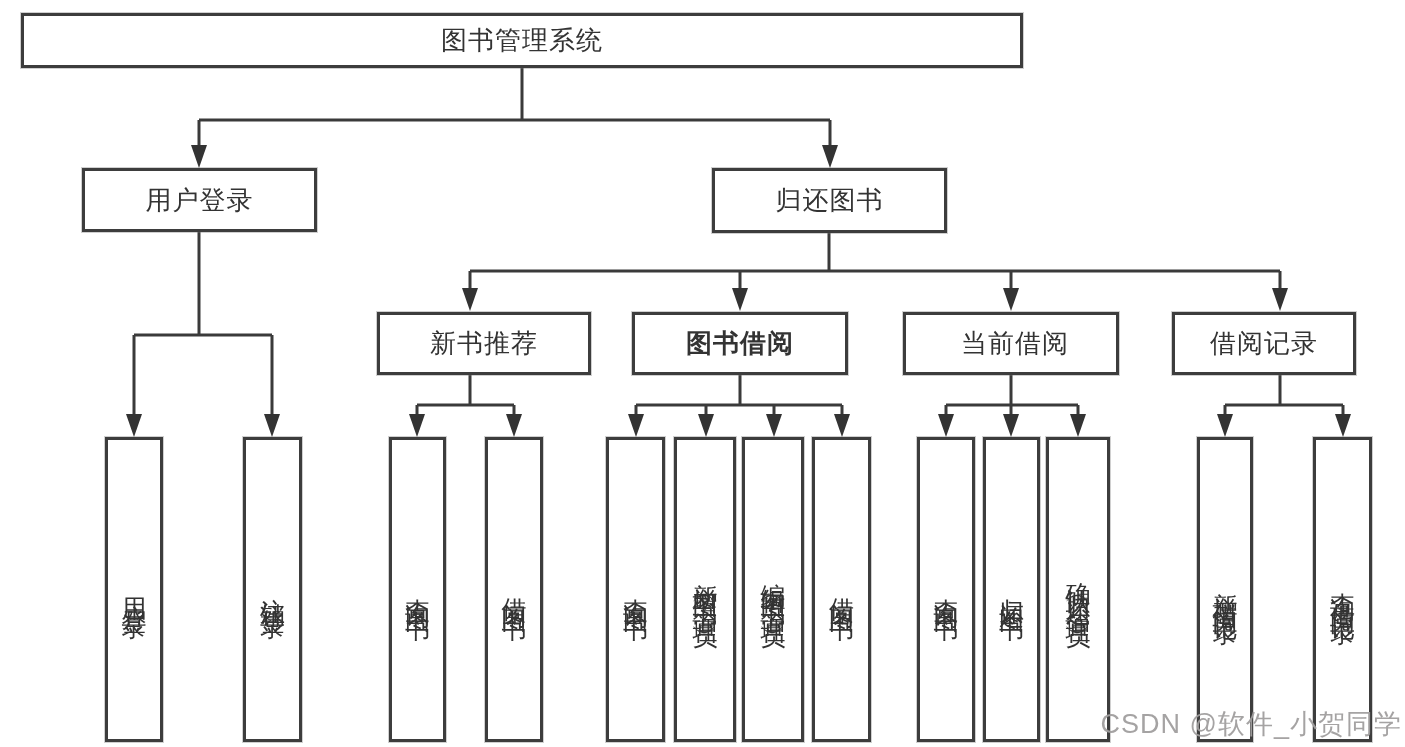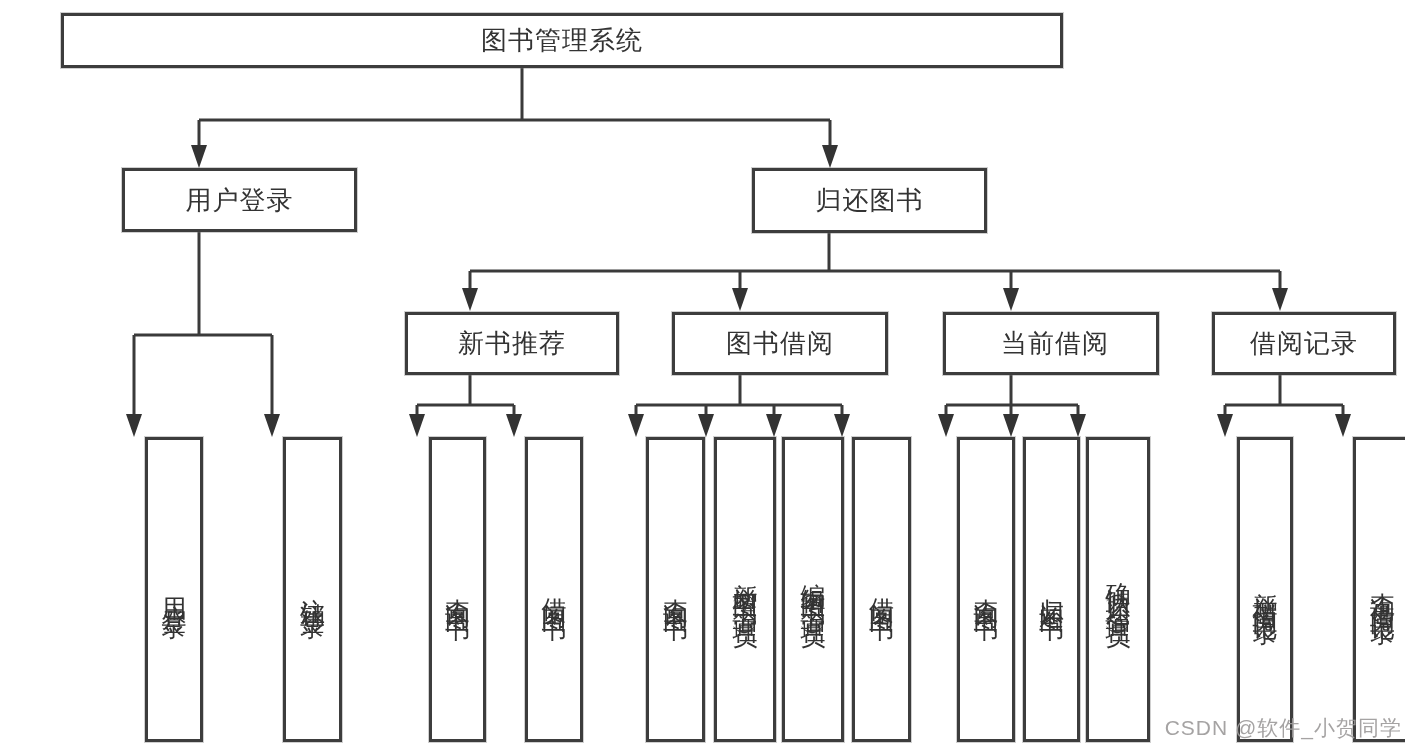--- a/index.html
+++ b/index.html
@@ -27,21 +27,20 @@
     background: #ffffff;
     border: 3px solid #3d3d3d;
     box-shadow: 0 0 0 1px rgba(120,120,120,0.35);
     display: flex;
     align-items: center;
     justify-content: center;
     color: #333333;
     font-size: 26px;
     letter-spacing: 1px;
     white-space: nowrap;
-    margin-left: 40px;
   }
 
   .node.leaf {
     top: 437px;
     height: 305px;
     font-size: 25px;
   }
 
   .leaf span {
     writing-mode: vertical-rl;
@@ -49,22 +48,22 @@
     line-height: 1;
     letter-spacing: 6px;
     white-space: nowrap;
   }
 
   
   .root    { left: 21px;   top: 13px;  width: 1002px; height: 55px; }
   .l2a     { left: 82px;   top: 168px; width: 235px;  height: 64px; }
   .l2b     { left: 712px;  top: 168px; width: 235px;  height: 65px; }
   .l3      { top: 312px; height: 63px; }
-  .l3a     { left: 365px;  width: 214px; }
-  .l3b     { left: 632px;  width: 216px; }
+  .l3a     { left: 377px;  width: 214px; }
+  .l3b     { left: 632px;  width: 216px; font-weight: bold; }
   .l3c     { left: 903px;  width: 216px; padding-left: 8px; }
   .l3d     { left: 1172px; width: 184px; }
 
   
   .lf1  { left: 105px;  width: 58px; }
   .lf2  { left: 243px;  width: 59px; }
   .lf3  { left: 389px;  width: 57px; }
   .lf4  { left: 485px;  width: 58px; }
   .lf5  { left: 606px;  width: 59px; }
   .lf6  { left: 674px;  width: 62px; }
@@ -73,21 +72,21 @@
   .lf9  { left: 917px;  width: 58px; }
   .lf10 { left: 983px;  width: 57px; }
   .lf11 { left: 1046px; width: 64px; }
   .lf12 { left: 1197px; width: 56px; }
   .lf13 { left: 1313px; width: 59px; }
 
   .watermark {
     position: absolute;
     right: 3px;
     bottom: 5px;
-    font-size: 21px;
+    font-size: 27px;
     color: rgba(160, 158, 158, 0.95);
     letter-spacing: 1px;
     white-space: nowrap;
     z-index: 5;
   }
 </style>
 </head>
 <body>
 
 <div class="canvas">

